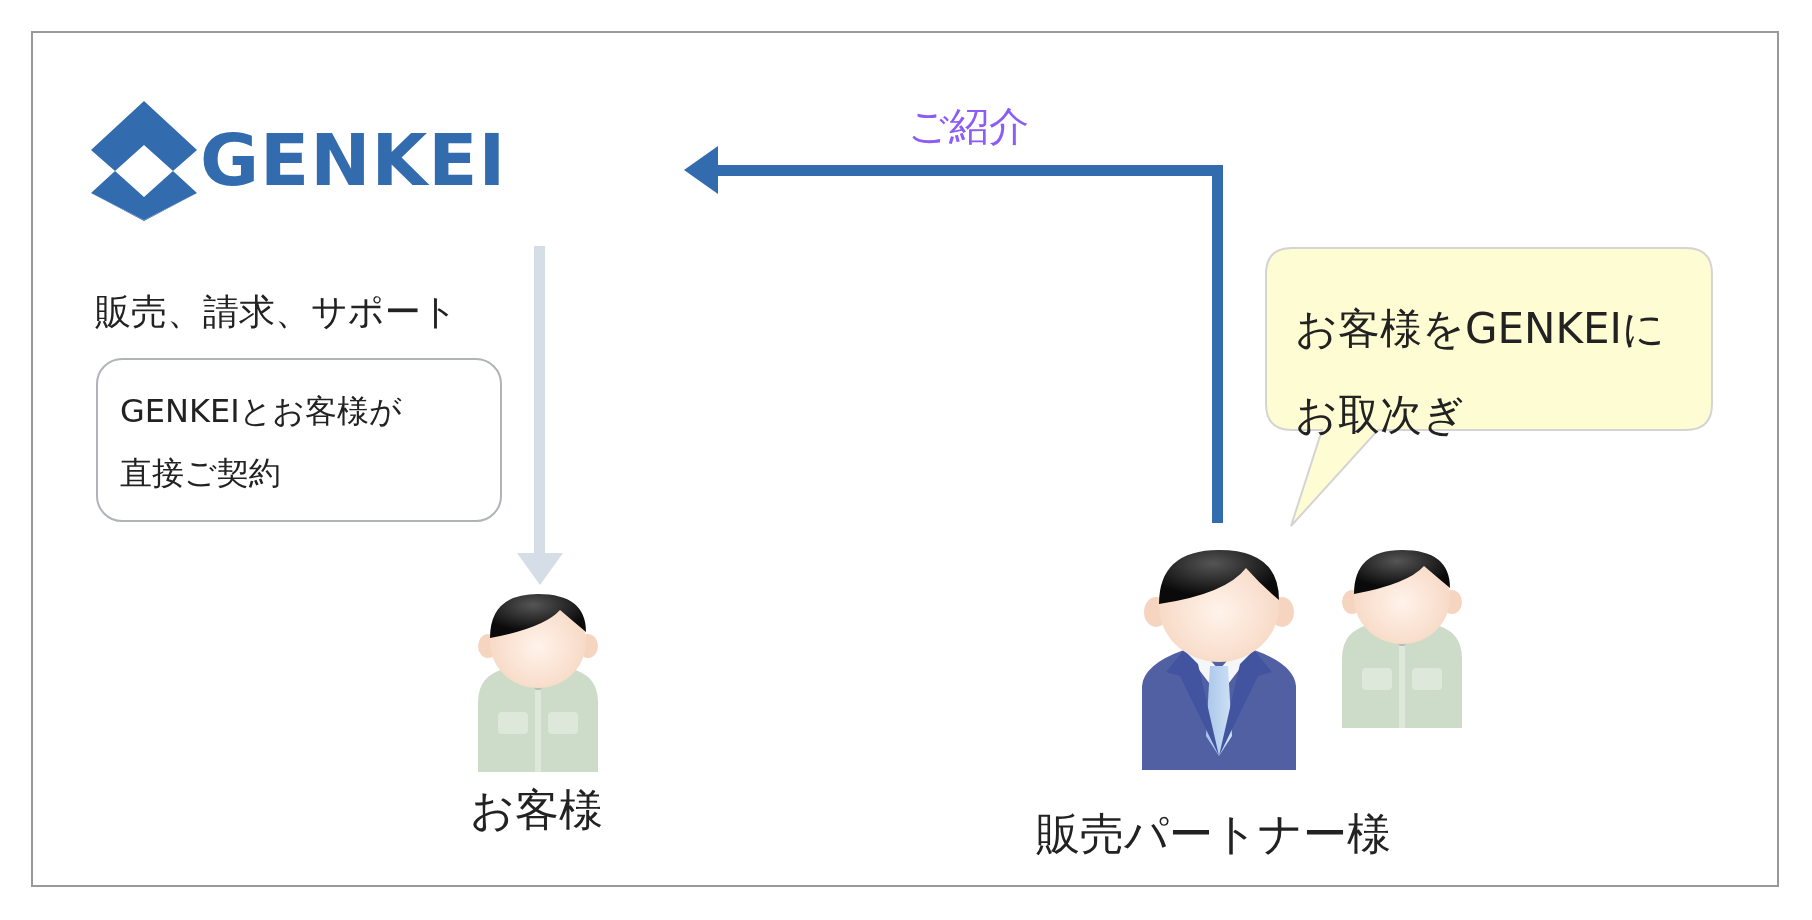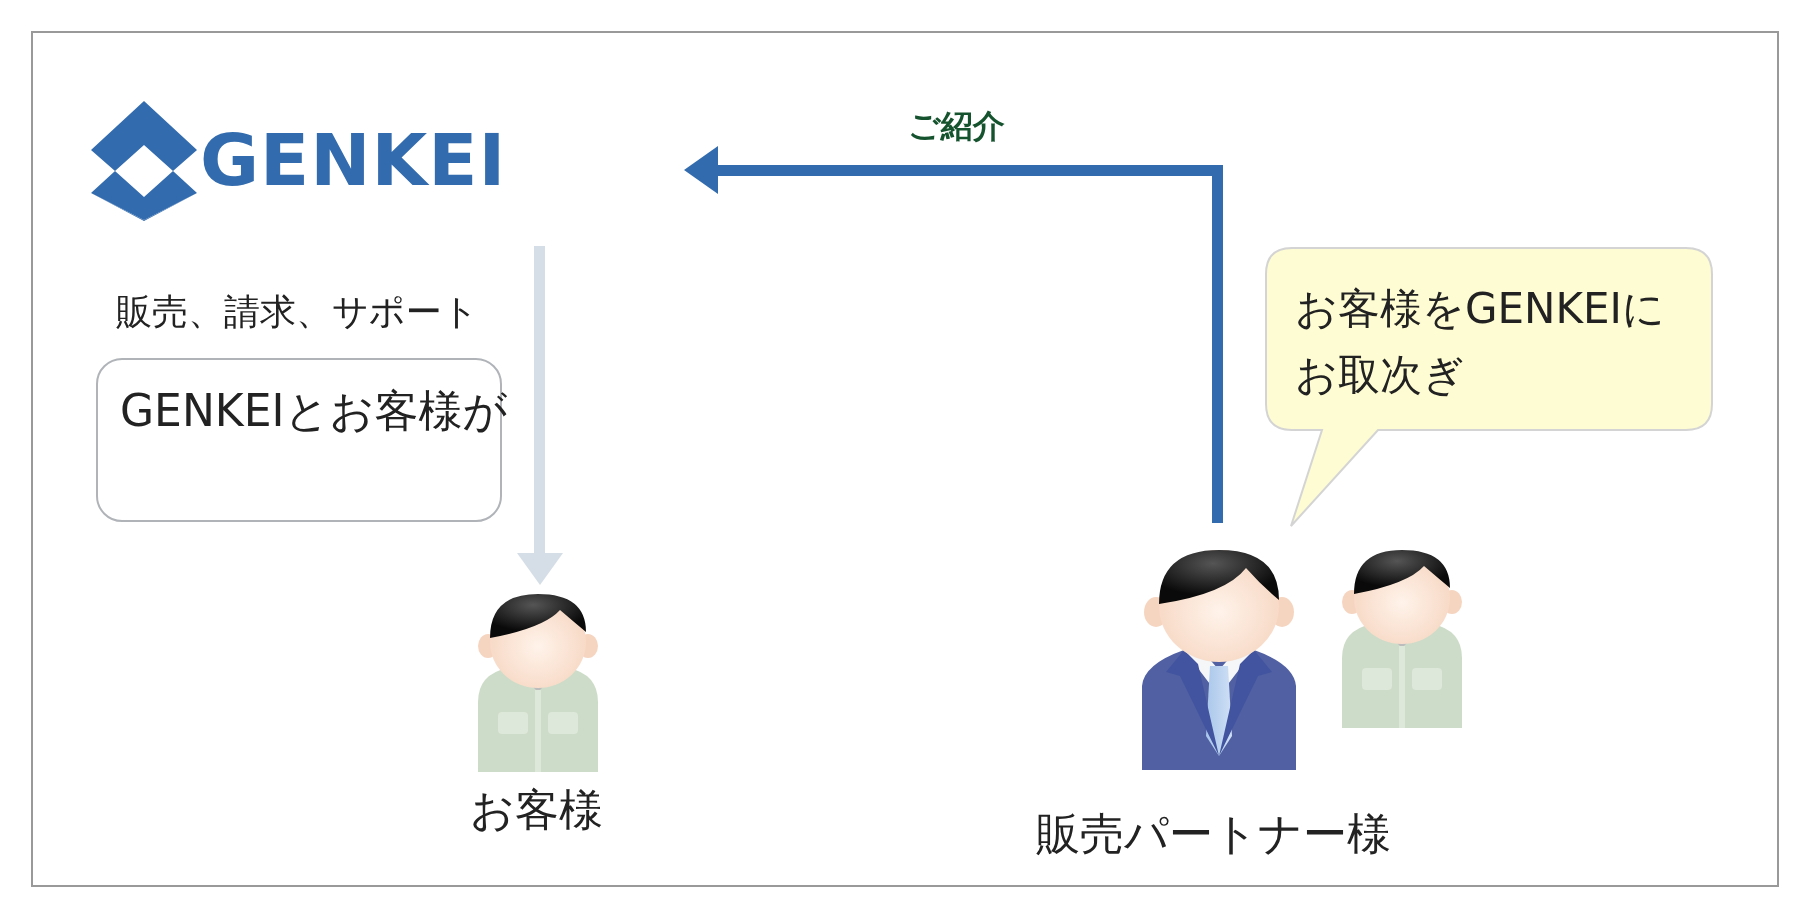--- a/index.html
+++ b/index.html
@@ -3,28 +3,28 @@
 <meta charset="utf-8">
 <style>
   html, body { margin:0; padding:0; background:#ffffff; }
   body { width:1812px; height:920px; position:relative; overflow:hidden;
          font-family:"DejaVu Sans","Liberation Sans",sans-serif; color:#222; }
   .frame { position:absolute; left:31px; top:31px; width:1748px; height:856px;
            border:2px solid #999999; box-sizing:border-box; }
   .abs { position:absolute; }
   .logo-text { position:absolute; left:200px; top:112px; font-family:"DejaVu Sans",sans-serif;
                font-weight:bold; font-size:72px; line-height:96px; letter-spacing:1px; color:#336cae; }
-  .intro-label { position:absolute; left:908px; top:102px; font-weight:bold; font-size:32px;
-                 line-height:48px; color:#14532d; }
-  .services-label { position:absolute; left:116px; top:290px; font-size:36px; line-height:44px; color:#222; white-space:nowrap; }
+  .intro-label { position:absolute; left:908px; top:102px; font-weight:normal; font-size:40px;
+                 line-height:48px; color:#8b5cf6; }
+  .services-label { position:absolute; left:95px; top:290px; font-size:36px; line-height:44px; color:#222; white-space:nowrap; }
   .contract-box { position:absolute; left:96px; top:358px; width:406px; height:164px; box-sizing:border-box;
                   border:2px solid #b0b4b8; border-radius:26px; background:#fff; padding:20px 22px; }
-  .contract-box span { display:block; font-size:44px; line-height:62px; color:#222; white-space:nowrap; }
+  .contract-box span { display:block; font-size:32px; line-height:62px; color:#222; white-space:nowrap; }
   .bubble-text { position:absolute; left:1295px; top:276px; }
-  .bubble-text span { display:block; font-size:42px; line-height:66px; color:#222; white-space:nowrap; }
+  .bubble-text span { display:block; font-size:42px; line-height:66px; color:#222; white-space:nowrap;margin-top:20px; }
   .person-label { position:absolute; font-size:44px; line-height:52px; color:#222; white-space:nowrap; }
 </style>
 </head>
 <body>
 
 <div class="frame"></div>
 
 <svg class="abs" style="left:88px;top:98px" width="112" height="126" viewBox="0 0 112 126">
   <polygon points="56,3 109,52 85,73 56,47 27,73 3,52" fill="#336cae"></polygon>
   <polygon points="27,73 56,99 85,73 109,95 56,122 3,95" fill="#336cae"></polygon>
@@ -40,20 +40,21 @@
 <div class="intro-label">ご紹介</div>
 
 <svg class="abs" style="left:514px;top:246px" width="52" height="342">
   <rect x="20" y="0" width="11" height="314" fill="#d5dee6"></rect>
   <polygon points="3,307 49,307 26,339" fill="#d5dee6"></polygon>
 </svg>
 
 <div class="services-label">販売、請求、サポート</div>
 <div class="contract-box">
   <span>GENKEIとお客様が</span>
+  <span>直接ご契約</span>
 </div>
 
 <svg class="abs" style="left:1260px;top:244px" width="460" height="290">
   <path d="M32,4 H426 Q452,4 452,30 V160 Q452,186 426,186 H118 L31,282 L62,186 H32 Q6,186 6,160 V30 Q6,4 32,4 Z" fill="#fefcd2" stroke="#d4d4d4" stroke-width="2"></path>
 </svg>
 <div class="bubble-text">
   <span>お客様をGENKEIに</span>
   <span>お取次ぎ</span>
 </div>
 

